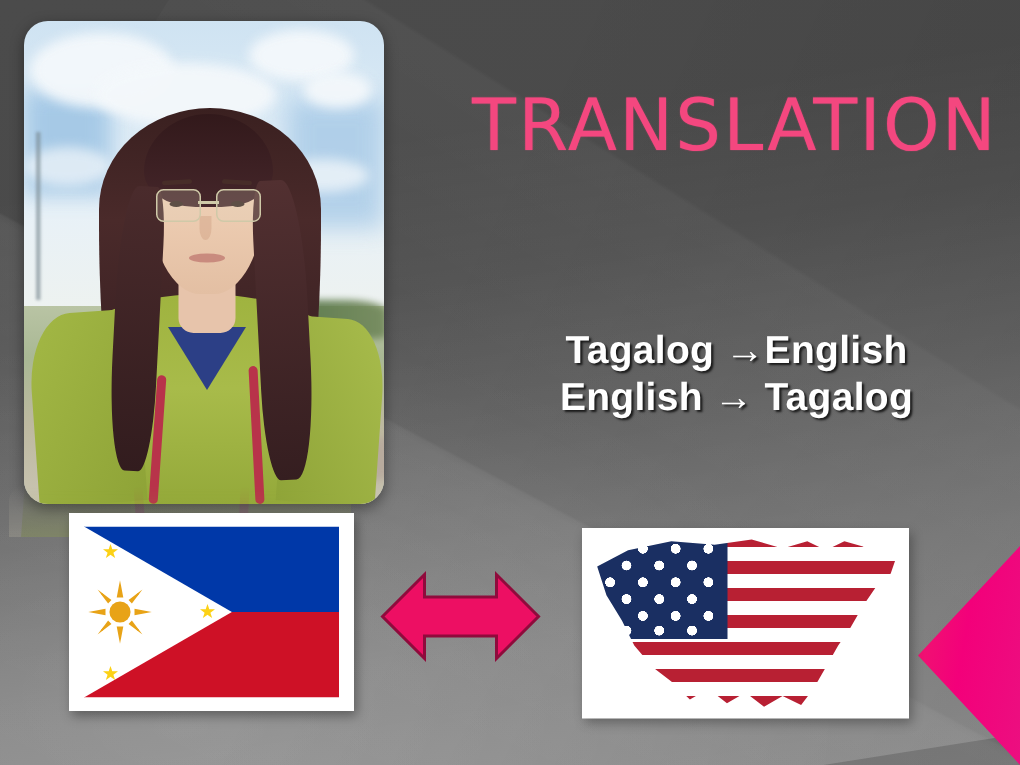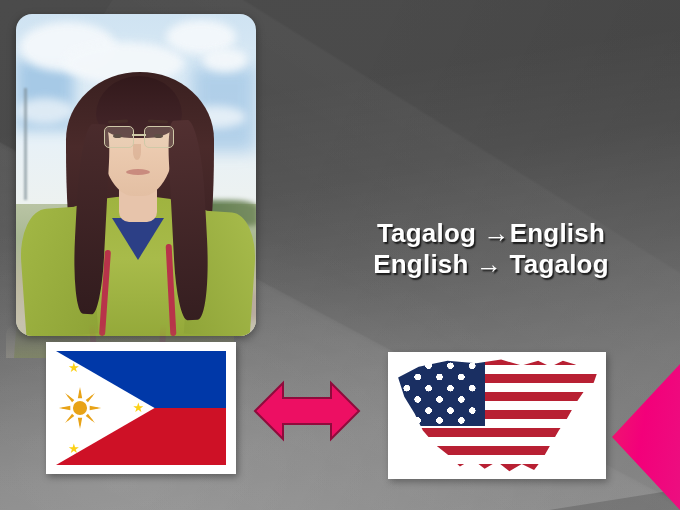--- a/index.html
+++ b/index.html
@@ -464,20 +464,21 @@
       <div class="field"></div>
       <div class="hair-back"></div>
       <div class="body-shirt"></div>
       <div class="jacket-l"></div>
       <div class="jacket-r"></div>
       <div class="strap-l"></div>
       <div class="strap-r"></div>
     </div>
   </div>
 
+  <div class="title">TRANSLATION</div>
 
   <div class="subtitle">
     <div>Tagalog →English</div>
     <div>English → Tagalog</div>
   </div>
 
   <div class="ph-card">
     <div class="ph-flag">
       <div class="ph-blue"></div>
       <div class="ph-red"></div>

